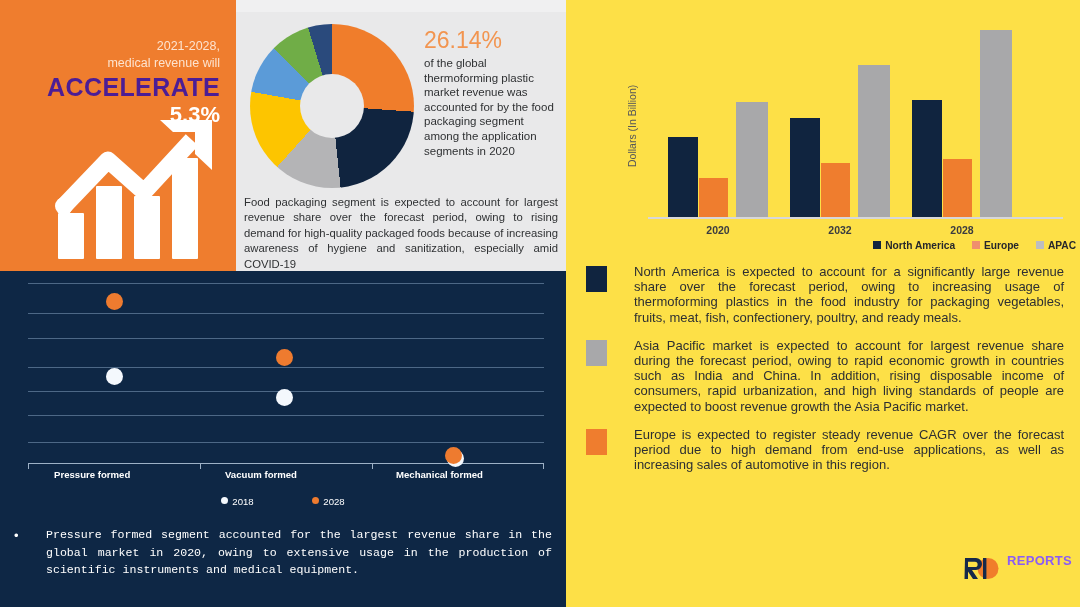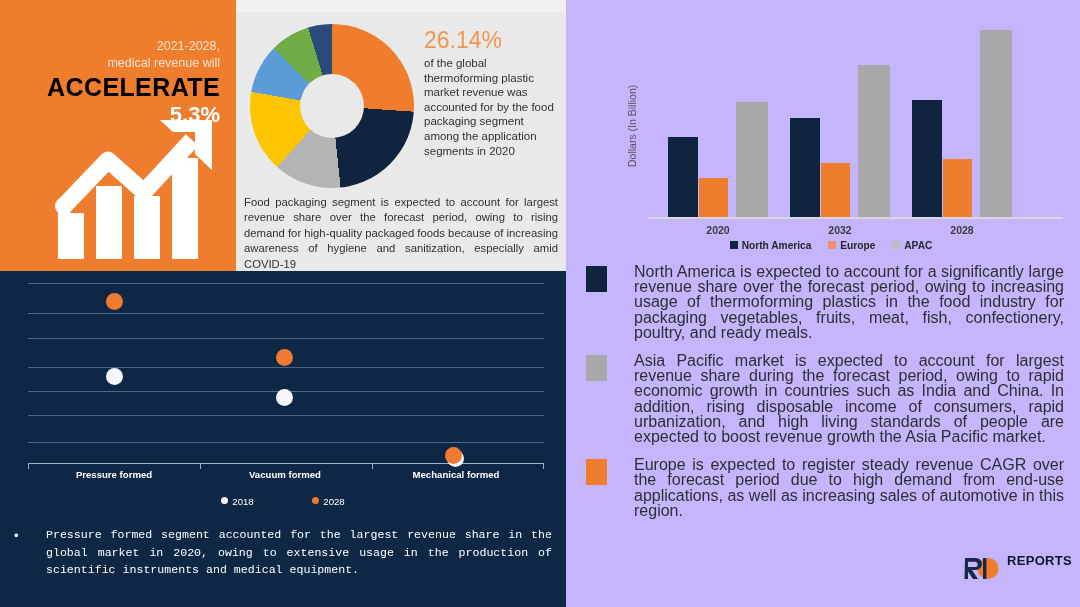--- a/index.html
+++ b/index.html
@@ -13,21 +13,21 @@
   .canvas{position:relative;width:1080px;height:607px;background:#f0f0f1;}
 
   
   .left-col{position:absolute;left:0;top:0;width:566px;height:607px;}
 
   
   .accel-panel{position:absolute;left:0;top:0;width:236px;height:271px;background:#ef7d2e;overflow:hidden;}
   .accel-text{position:absolute;left:0;top:38px;width:220px;text-align:right;color:#ffffff;}
   .accel-l1{font-size:12.5px;line-height:17px;color:#fde3cf;}
   .accel-l2{font-size:12.5px;line-height:17px;color:#fde3cf;}
-  .accel-big{font-size:25px;font-weight:bold;letter-spacing:.4px;line-height:30px;color:#000000;}
+  .accel-big{font-size:25px;font-weight:bold;letter-spacing:.4px;line-height:30px;color:#4c1d95;}
   .accel-l3{font-size:12.5px;line-height:18px;color:#fde3cf;}
   .accel-pct{font-size:22px;font-weight:bold;line-height:26px;color:#ffffff;}
   .accel-art{position:absolute;left:52px;top:118px;width:170px;height:145px;}
 
   
   .donut-panel{position:absolute;left:236px;top:12px;width:330px;height:271px;background:#e9e9ea;}
   .donut-wrap{position:absolute;left:14px;top:12px;width:164px;height:164px;}
   .donut{width:164px;height:164px;border-radius:50%;
          background:conic-gradient(
             #f07d2b   0deg   94deg,
@@ -48,61 +48,61 @@
   
   .navy-panel{position:absolute;left:0;top:271px;width:566px;height:336px;background:#0e2745;}
   .dotchart{position:absolute;left:28px;top:4px;width:516px;height:195px;}
   .gridline{position:absolute;left:0;width:516px;height:1px;background:#4d6886;}
   .axisline{position:absolute;left:0;width:516px;height:1px;background:#9db1c6;}
   .tick{position:absolute;width:1px;height:6px;background:#9db1c6;top:188px;}
   .dot{position:absolute;width:17px;height:17px;border-radius:50%;}
   .dot.o{background:#ee7b2f;}
   .dot.w{background:#f4f8fd;}
   .cat-labels{position:absolute;left:28px;top:198px;width:516px;height:18px;}
-  .cat{position:absolute;font-size:9.6px;font-weight:bold;color:#ffffff;text-align:center;}
+  .cat{position:absolute;font-size:9.6px;font-weight:bold;color:#ffffff;text-align:left;}
   .dot-legend{position:absolute;left:0;top:225px;width:566px;text-align:center;font-size:9.6px;color:#ffffff;}
   .dot-legend span.mk{display:inline-block;width:7px;height:7px;border-radius:50%;margin-right:4px;vertical-align:1px;}
   .dot-legend .l1{margin-right:56px;}
   .navy-bullet{position:absolute;left:14px;top:255px;width:538px;color:#ffffff;font-size:11.6px;
                line-height:17.5px;text-align:justify;}
   .navy-bullet .bdot{position:absolute;left:0;top:1px;font-size:13px;color:#ffffff;}
   .navy-bullet .btxt{display:block;margin-left:32px;font-family:Liberation Mono, monospace;}
 
   
-  .right-col{position:absolute;left:566px;top:0;width:514px;height:607px;background:#c4b5fd;}
+  .right-col{position:absolute;left:566px;top:0;width:514px;height:607px;background:#fde047;}
 
   
   .barchart{position:absolute;left:20px;top:4px;width:490px;height:256px;}
   .ylab{position:absolute;left:40px;top:28px;width:14px;height:135px;}
   .ylab span{display:block;white-space:nowrap;font-size:10.5px;color:#55565a;
              transform:rotate(-90deg);transform-origin:left top;
              position:absolute;left:0;top:135px;}
   .plot{position:absolute;left:62px;top:8px;width:410px;height:205px;}
   .baseline{position:absolute;left:0;top:205px;width:415px;height:1.5px;background:#d7d7d9;}
   .bar{position:absolute;bottom:0;}
   .bar.na{background:#10243f;}
   .bar.eu{background:#ef7d2e;}
   .bar.ap{background:#a8a8aa;}
   .xtick{position:absolute;top:212px;font-size:10.5px;font-weight:bold;color:#3b3c40;text-align:center;width:60px;}
-  .bar-legend{position:absolute;left:0;top:236px;width:490px;text-align:center;font-size:10.2px;
+  .bar-legend{position:absolute;left:0;top:236px;width:490px;text-align:right;font-size:10.2px;
               font-weight:bold;color:#26272b;}
   .bar-legend .sw{display:inline-block;width:8px;height:8px;margin-right:4px;vertical-align:0px;}
   .bar-legend .it{margin-right:14px;}
 
   
   .region-list{position:absolute;left:20px;top:264px;width:478px;}
   .region-item{position:relative;margin-bottom:13px;min-height:44px;}
   .region-sw{position:absolute;left:0;top:2px;width:21px;height:26px;}
-  .region-txt{margin-left:48px;font-size:16px;line-height:15.2px;color:#2d2f32;text-align:justify;}
+  .region-txt{margin-left:48px;font-size:13px;line-height:15.2px;color:#2d2f32;text-align:justify;}
 
   
   .logo{position:absolute;left:963px;top:551px;width:105px;height:40px;}
   .logo-mark{position:absolute;left:0;top:6px;width:38px;height:23px;}
   .logo-txt{position:absolute;left:44px;top:3px;}
-  .logo-t1{font-size:13px;font-weight:bold;color:#0f172a;letter-spacing:.3px;line-height:14px;}
+  .logo-t1{font-size:13px;font-weight:bold;color:#8b5cf6;letter-spacing:.3px;line-height:14px;}
   .logo-t2{font-size:8.6px;font-weight:bold;color:#5fc5d8;letter-spacing:1.1px;line-height:11px;margin-top:39px;}
 </style>
 </head>
 <body>
 
 <div class="canvas">
 
   <div class="left-col">
 
     <div class="accel-panel">

